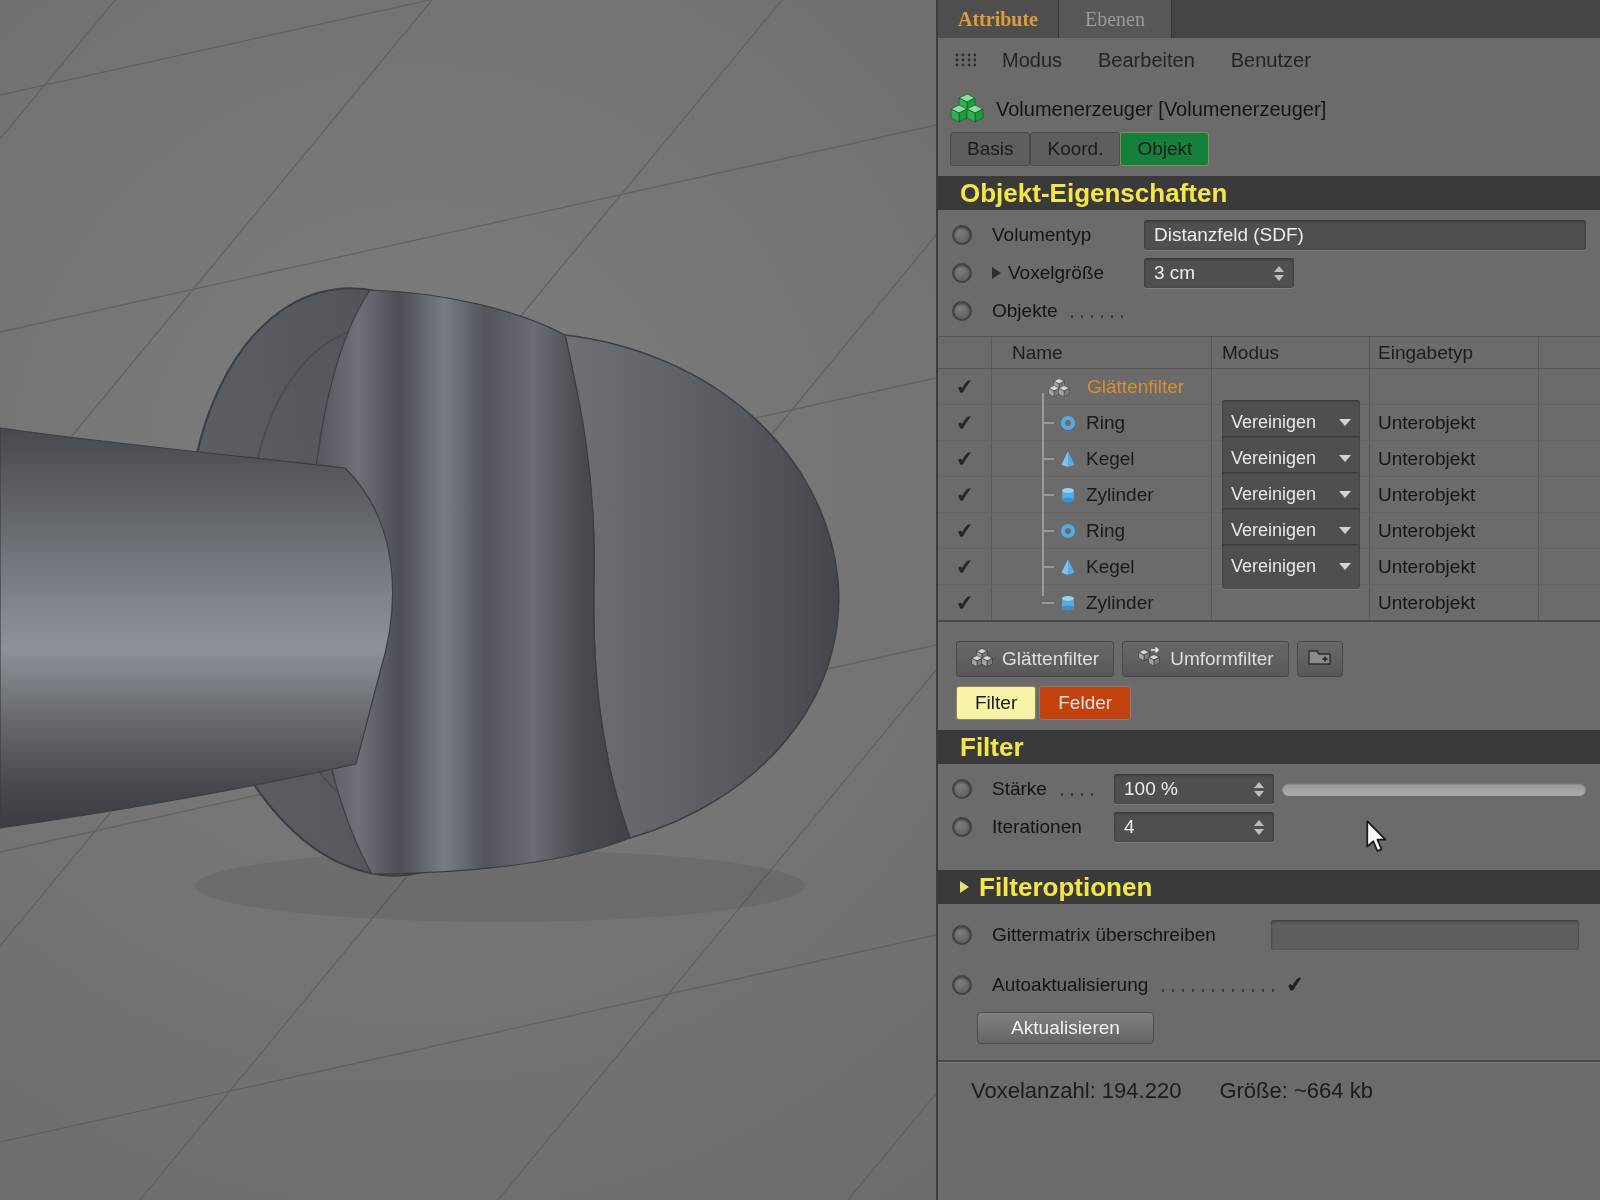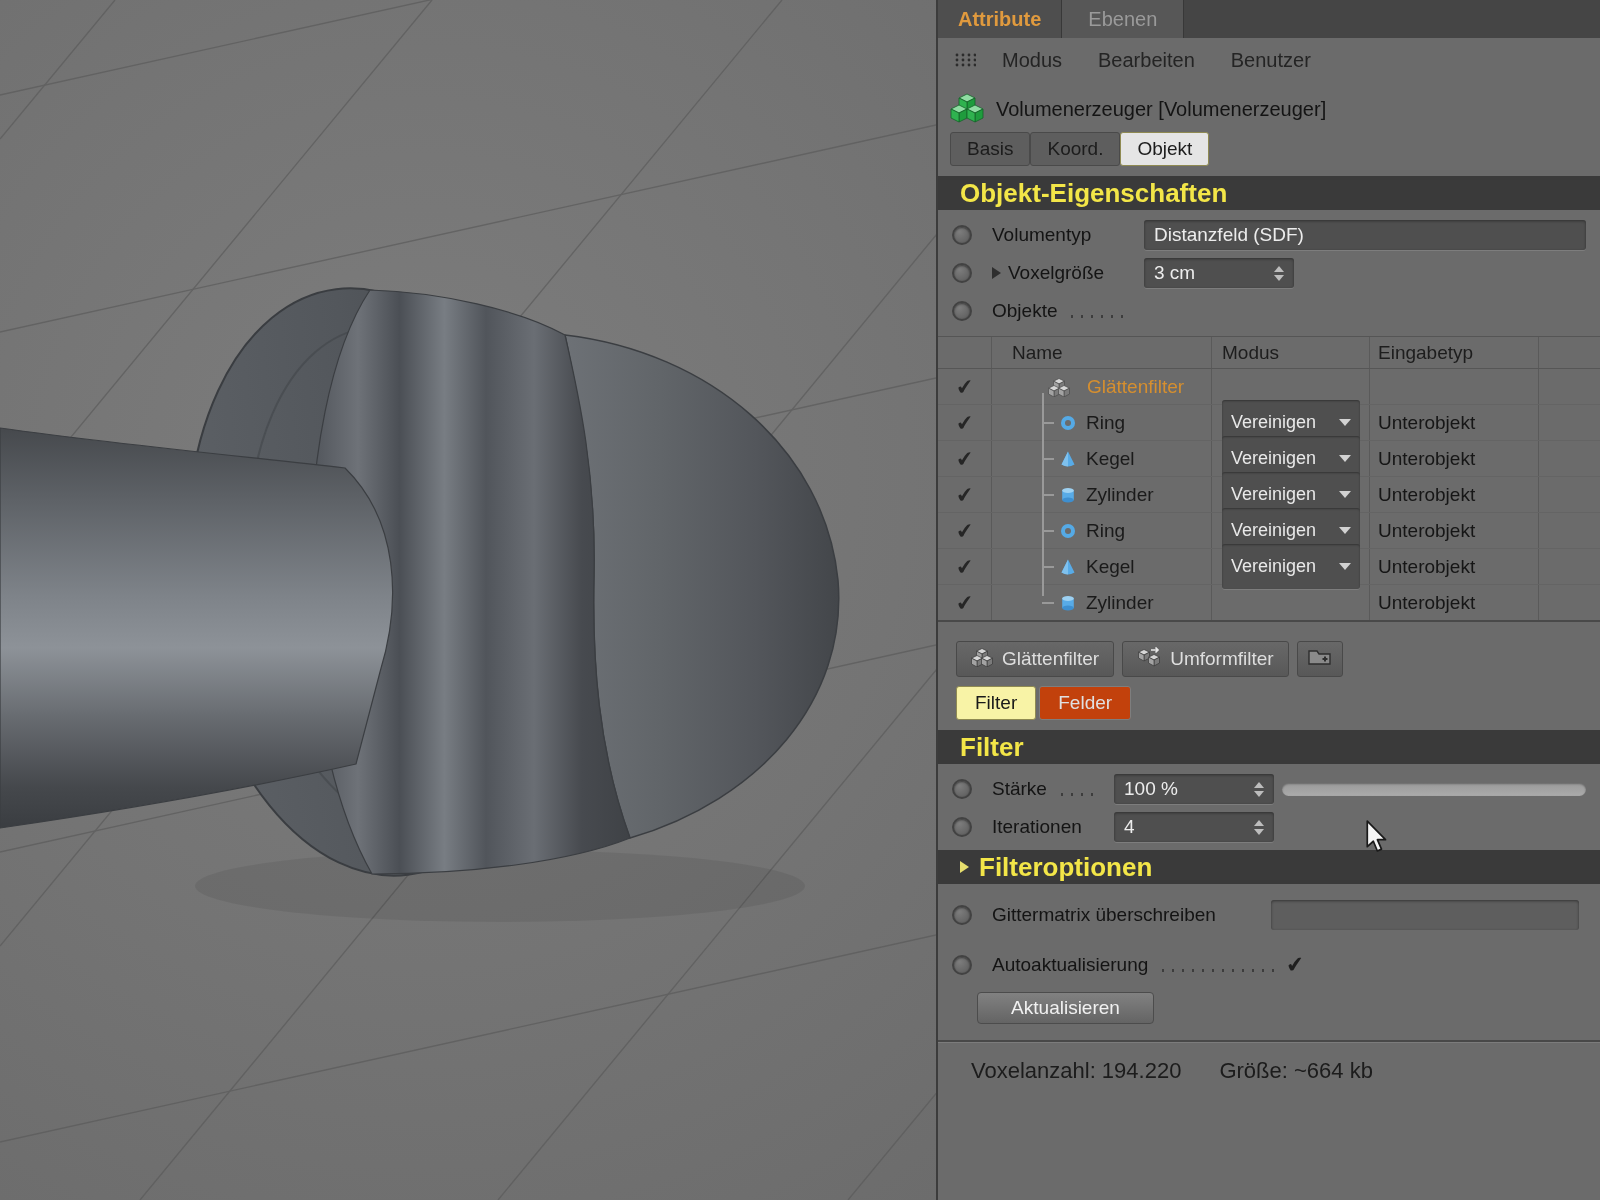--- a/index.html
+++ b/index.html
@@ -8,37 +8,37 @@
 
   
   .viewport{position:absolute;left:0;top:0;width:936px;height:1200px;
             background:radial-gradient(circle at 45% 40%, #7d7d7d 0%, #747474 55%, #6c6c6c 100%);}
   .viewport svg{display:block;}
 
   
   .panel{position:absolute;left:936px;top:0;width:664px;height:1200px;background:#6b6b6b;
          border-left:2px solid #3c3c3c;box-sizing:border-box;color:#161616;font-size:19px;}
 
-  .top-tabs{height:38px;background:#454545;display:flex;align-items:center;}
+  .top-tabs{height:38px;background:#454545;display:flex;align-items:center;font-family:Liberation Serif, serif;}
   .tab-attr{padding:0 20px;line-height:38px;color:#e09a3e;font-weight:bold;font-size:20px;
             background:#4e4e4e;border-right:1px solid #383838;}
   .tab-ebenen{padding:0 26px;line-height:38px;color:#9a9a9a;font-size:20px;background:#575757;
               border-right:1px solid #383838;}
   .tab-fill{flex:1;background:#454545;}
 
   .menubar{height:44px;display:flex;align-items:center;gap:36px;padding:0 16px;color:#242424;font-size:20px;}
   .menubar .grid-icon{margin-right:-10px;display:flex;align-items:center;}
 
   .obj-header{height:46px;margin-top:4px;display:flex;align-items:center;gap:12px;padding:0 12px;
               color:#141414;font-size:20px;}
 
   .obj-tabs{height:34px;display:flex;gap:0;padding:0 12px;}
   .obj-tab{background:#5e5e5e;border:1px solid #4a4a4a;color:#1c1c1c;padding:0 16px;line-height:32px;
            border-radius:3px;font-size:19px;}
-  .obj-tab.active{background:#e5e5e5;border-color:#8f8a52;}
+  .obj-tab.active{background:#15803d;border-color:#8f8a52;}
 
   .section{height:34px;margin-top:10px;background:#3a3a3a;color:#f3e648;font-weight:bold;font-size:26px;
            display:flex;align-items:center;padding:0 22px;}
   .tri-right{width:0;height:0;border-top:6px solid transparent;border-bottom:6px solid transparent;
              border-left:9px solid #e7df6e;margin-right:10px;}
 
   .prop-row{height:38px;display:flex;align-items:center;padding:0 14px;color:#141414;}
   .circle{width:16px;height:16px;border-radius:50%;border:2.5px solid #424242;flex:none;
           background:radial-gradient(circle at 35% 30%, #7d7d7d, #5a5a5a);
           box-shadow:inset 0 1px 2px rgba(0,0,0,.45);margin-right:20px;}
@@ -568,21 +568,21 @@
       </span>
       <div class="field w160">
         <span>4</span>
         <span class="stepper">
             <span class="up"></span>
             <span class="down"></span>
           </span>
       </div>
     </div>
 
-    <div class="section" style="margin-top:4px;text-align:center;">
+    <div class="section" style="margin-top:24px;text-align:center;">
       <span class="tri-right"></span>
       <span>Filteroptionen</span>
     </div>
 
     <div class="prop-row" style="margin-top:12px;">
       <span class="circle"></span>
       <span>Gittermatrix überschreiben</span>
       <div class="inset-field"></div>
     </div>
 

